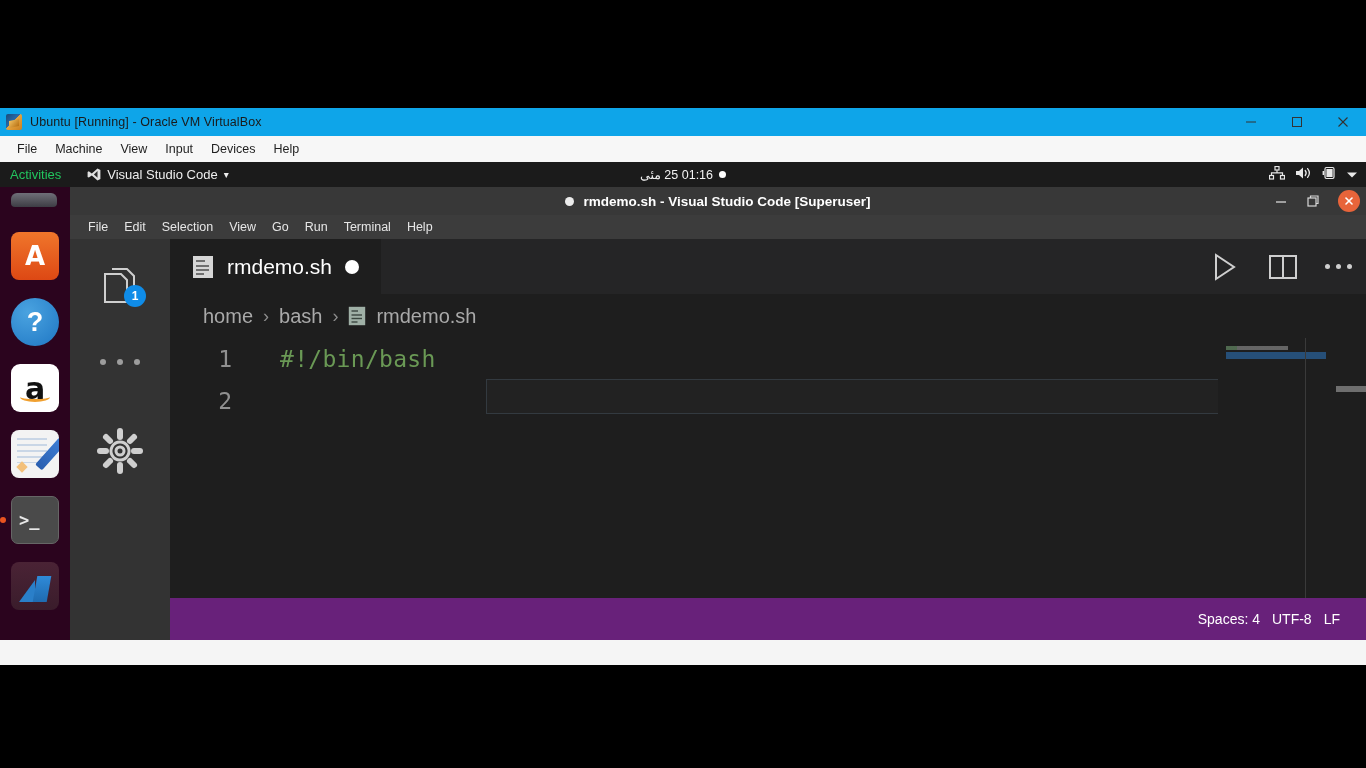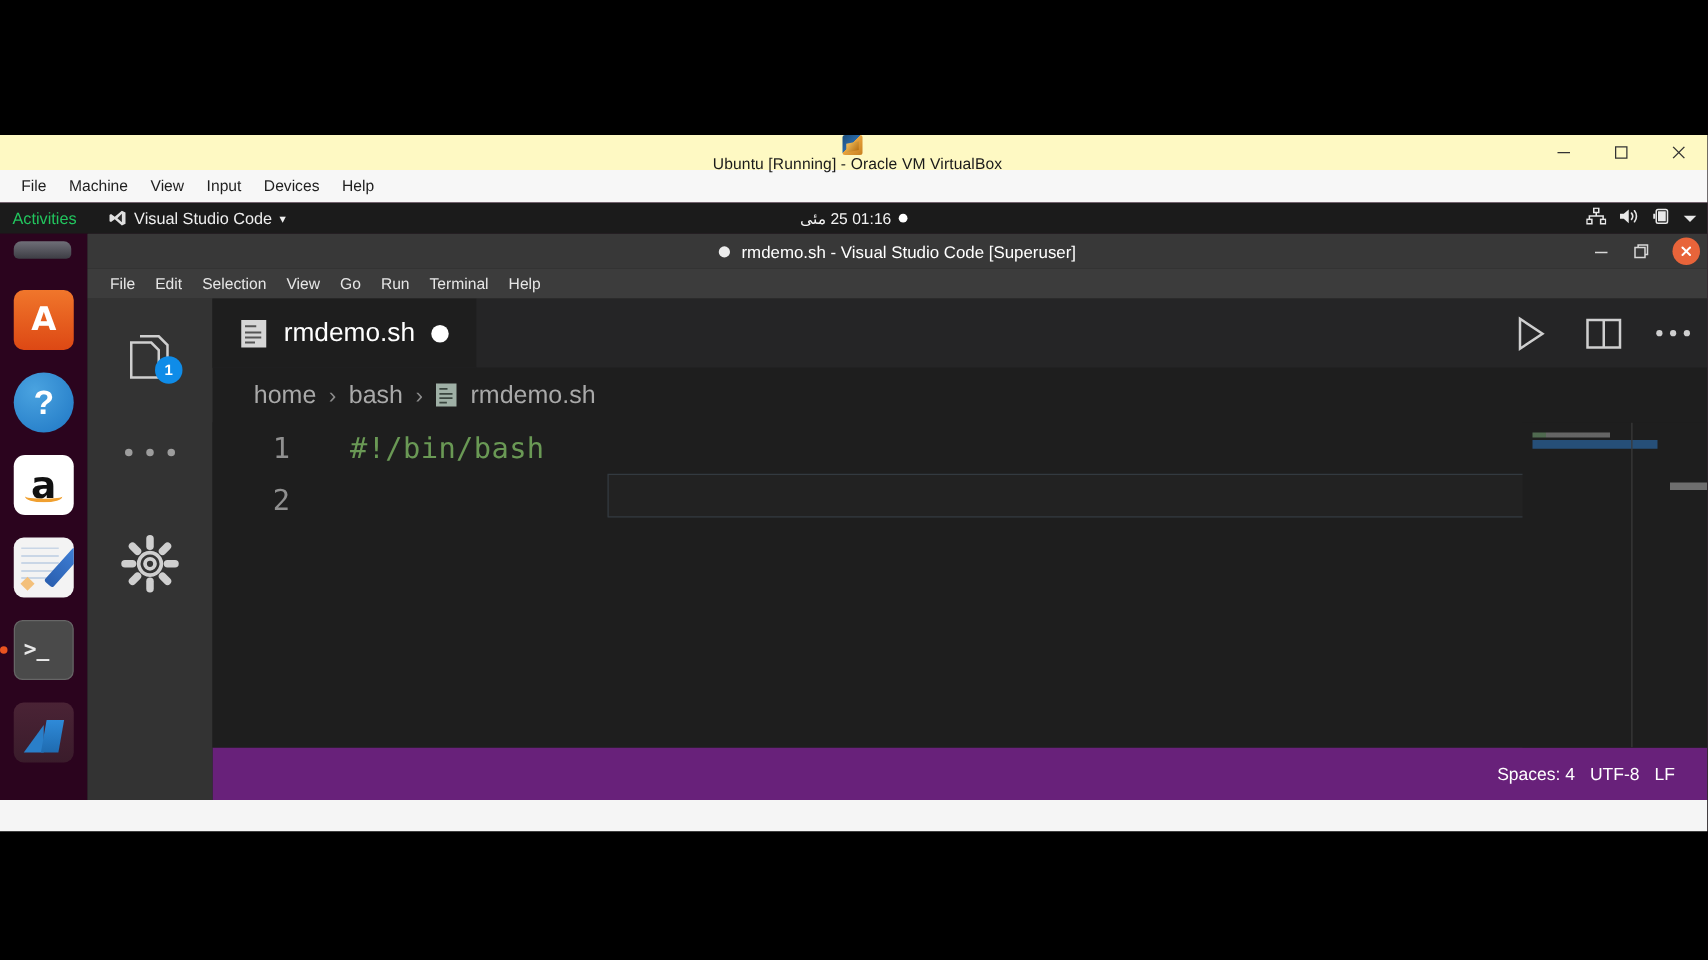--- a/index.html
+++ b/index.html
@@ -9,22 +9,22 @@
     font-family:"Liberation Sans", sans-serif;
   }
   .screen { position:relative; width:1366px; height:768px; background:#000; }
 
   
   .vbox-window {
     position:absolute; left:0; top:108px; width:1366px; height:557px;
     background:#f5f5f5;
   }
   .vbox-titlebar {
-    height:28px; background:#fef9c3; display:flex; align-items:center;
-    padding-left:6px; position:relative;flex-direction:column;
+    height:28px; background:#0ea5e9; display:flex; align-items:center;
+    padding-left:6px; position:relative;
   }
   .vbox-ico {
     width:16px; height:16px; margin-right:8px; position:relative;
     background:linear-gradient(135deg,#1a4a78 0%,#2a6aa8 45%,#e8a33d 46%,#c88020 100%);
     border-radius:2px; flex:none;
   }
   .vbox-ico:after{
     content:''; position:absolute; left:3px; top:6px; width:10px; height:7px;
     background:linear-gradient(135deg,#f0c060,#b87012); transform:skewY(-12deg);
   }
@@ -162,21 +162,21 @@
   
   .vscode {
     position:absolute; left:70px; top:25px; width:1296px; height:453px;
     background:#1e1e1e; display:flex; flex-direction:column;
   }
   .vs-titlebar {
     height:28px; background:#383838; display:flex; align-items:center;
     justify-content:center; position:relative; flex:none;
   }
   .vs-title {
-    font-size:13.5px; color:#ffffff; font-weight:normal; display:flex;
+    font-size:13.5px; color:#ffffff; font-weight:bold; display:flex;
     align-items:center; gap:9px;
   }
   .vs-title .udot { width:9px;height:9px;border-radius:50%;background:#ececec; }
   .vs-winbtns { position:absolute; right:6px; display:flex; align-items:center; gap:18px; }
   .vs-wb { color:#d8d8d8; display:flex; align-items:center; justify-content:center; }
   .vs-wb.close {
     width:22px; height:22px; border-radius:50%; background:#e8643a; color:#fff;
     font-size:14px; font-weight:bold;
   }
   .vs-menubar {

